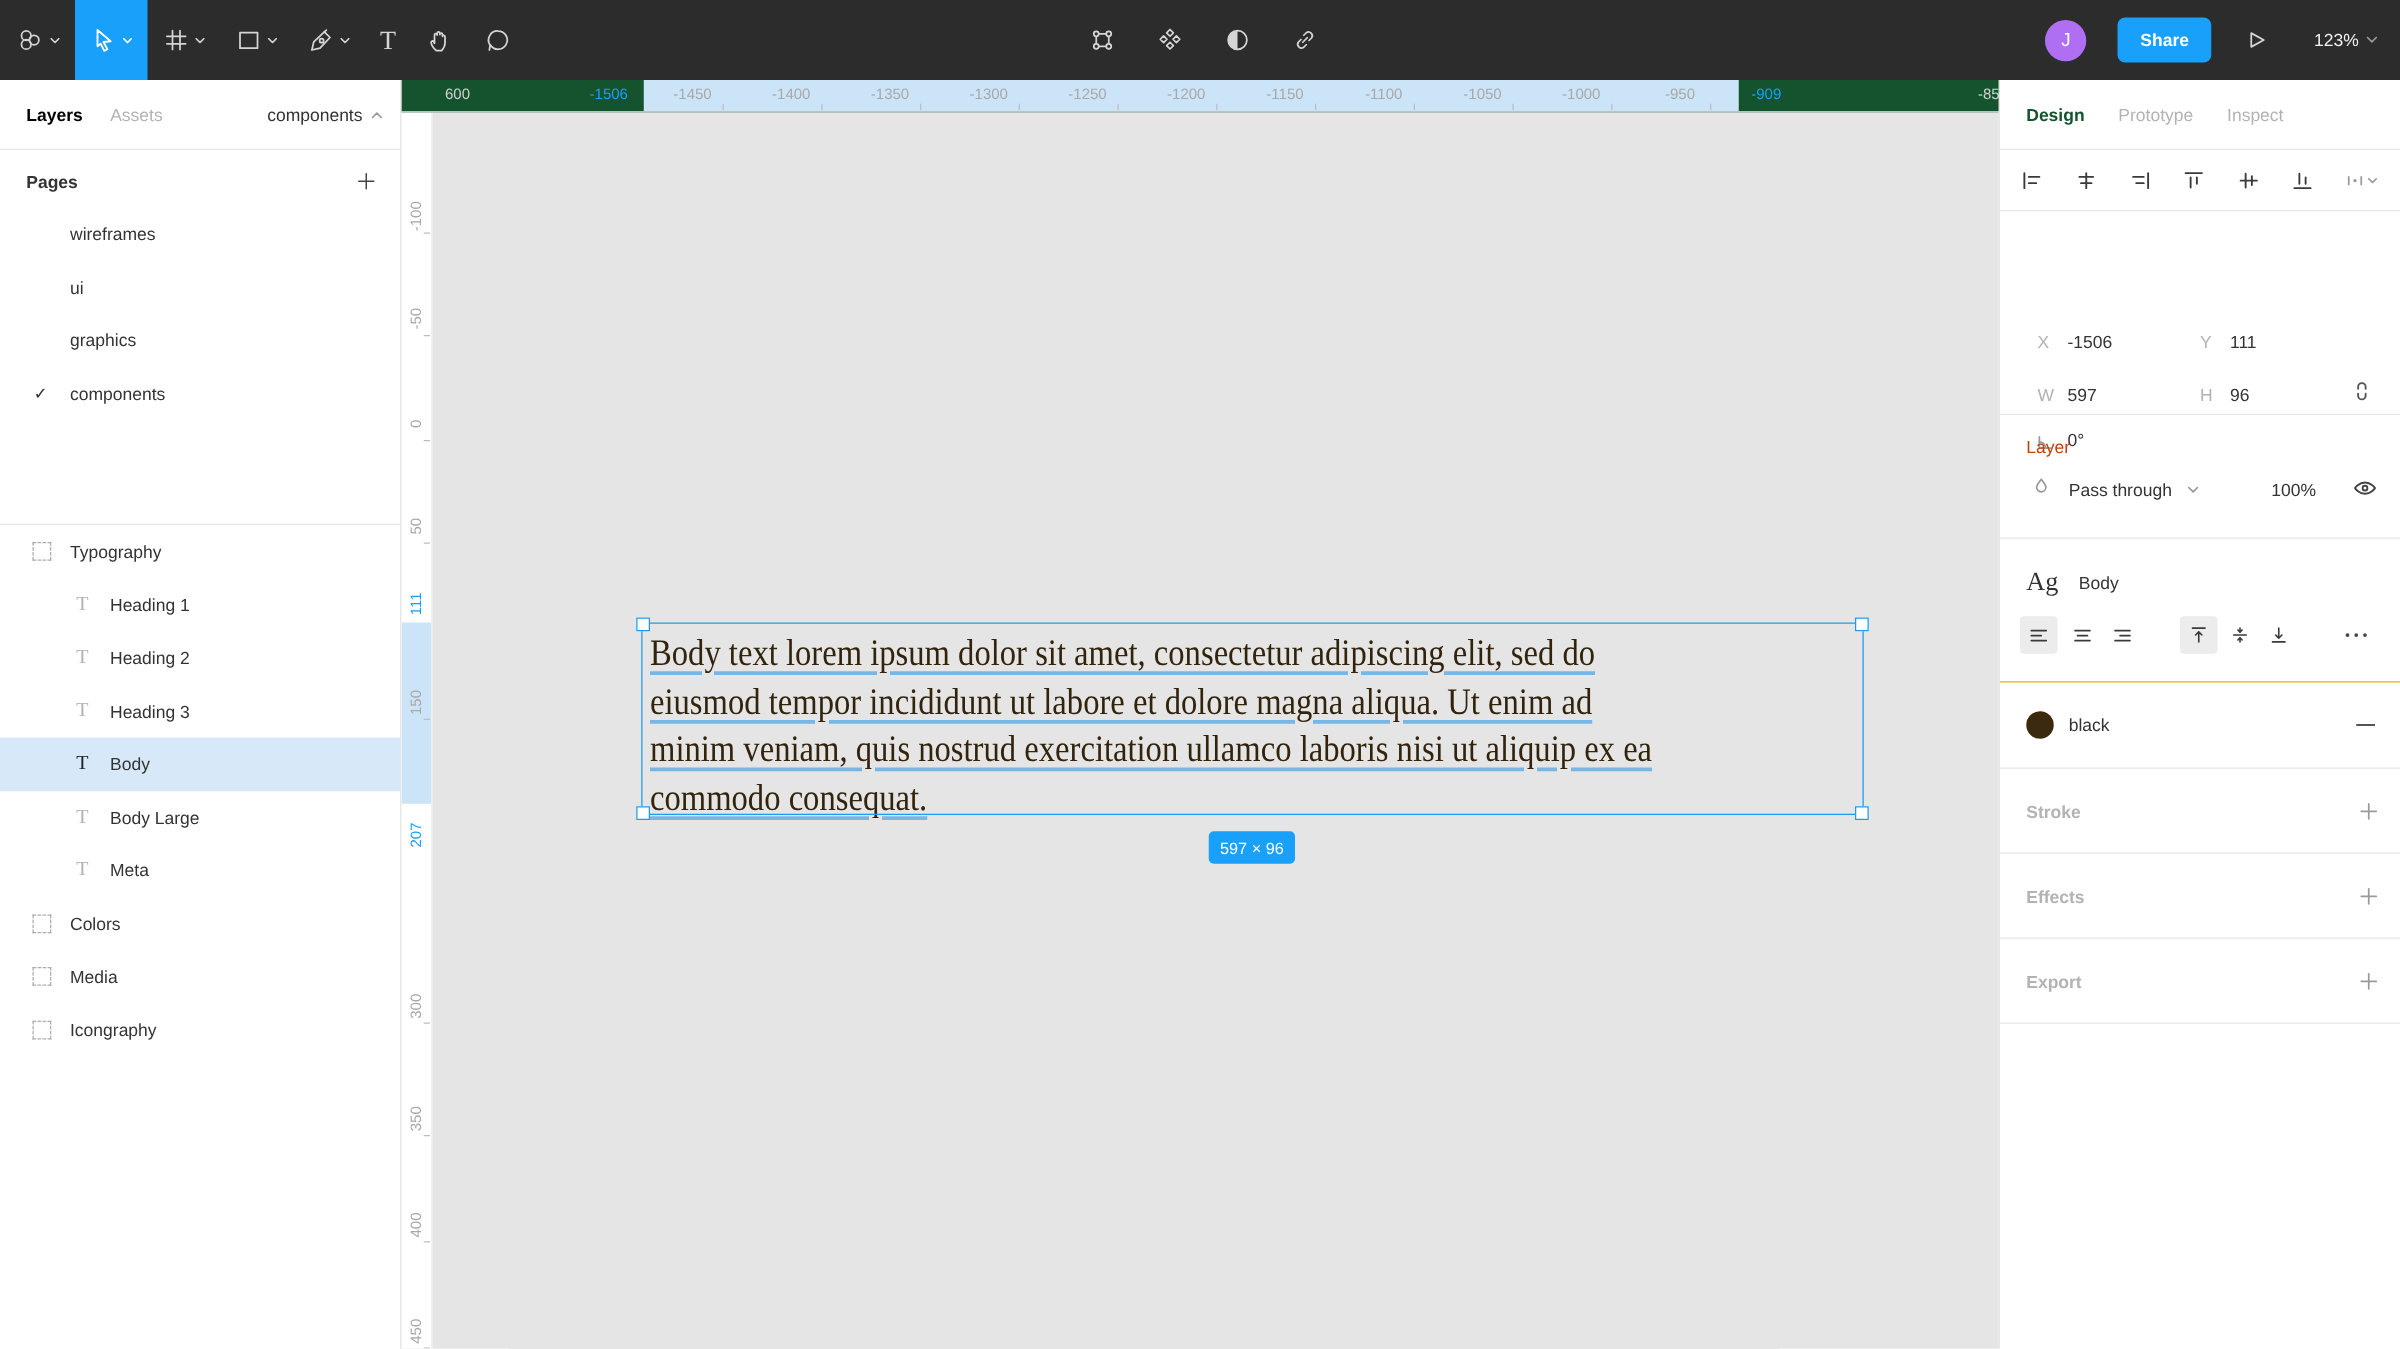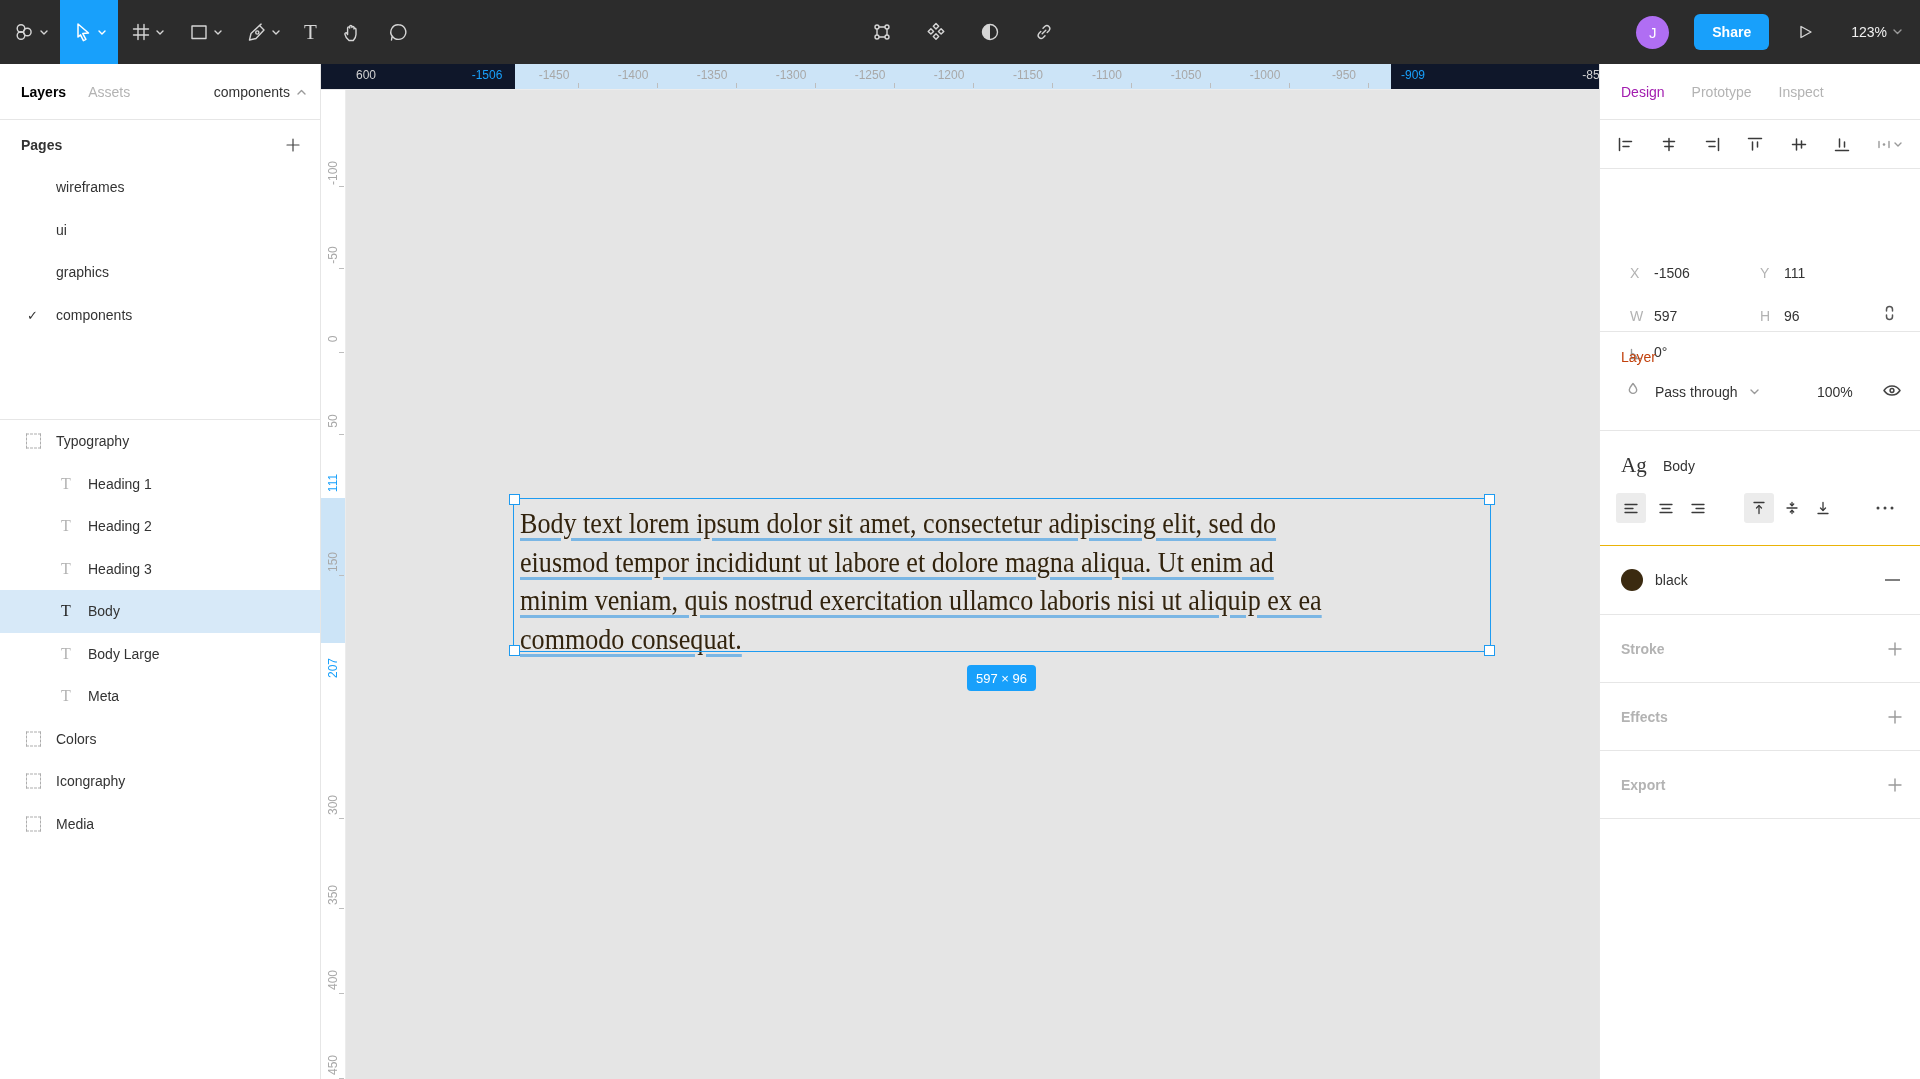--- a/index.html
+++ b/index.html
@@ -39,21 +39,21 @@
   .layer-row{height:42.5px;position:relative;display:flex;align-items:center;font-size:14px;color:#333}
   .layer-row.selected{background:#d7e9f8}
   .dotted-frame{position:absolute;left:26px;top:50%;transform:translateY(-50%);width:13px;height:13px;border:1px dashed #adadad}
   .t-icon{position:absolute;left:61px;top:50%;transform:translateY(-50%);font-family:"Liberation Serif",serif;font-size:16px;color:#b3b3b3;line-height:1}
   .layer-row.selected .t-icon{color:#222}
   .lbl-1{margin-left:56px}
   .lbl-2{margin-left:88px}
 
   
   .canvas{position:absolute;left:321px;top:64px;width:1279px;bottom:0;background:#e5e5e5;overflow:hidden}
-  .h-ruler{position:absolute;left:0;top:0;width:1279px;height:25px;background:#0f172a;border-bottom:1px solid #ececec;overflow:hidden;z-index:5}
+  .h-ruler{position:absolute;left:0;top:0;width:1279px;height:25px;background:#14532d;border-bottom:1px solid #ececec;overflow:hidden;z-index:5}
   .h-hl{position:absolute;left:194px;top:0;width:876px;height:25px;background:#cce4f7}
   .h-lab{position:absolute;top:4px;transform:translateX(-50%);font-size:12px;color:#a8a8a8;white-space:nowrap}
   .h-lab.blue{color:#18a0fb}
   .h-lab.faint{color:#d3d3d3}
   .h-tick{position:absolute;bottom:1px;width:1px;height:5px;background:#bdbdbd}
   .v-ruler{position:absolute;left:0;top:25px;width:24px;bottom:0;background:#fff;border-right:1px solid #ececec;overflow:hidden;z-index:4}
   .v-hl{position:absolute;left:0;top:409px;width:24px;height:145px;background:#cce4f7}
   .v-lab{position:absolute;left:12px;transform:translate(-50%,-50%) rotate(-90deg);font-size:12px;color:#a8a8a8;white-space:nowrap}
   .v-lab.blue{color:#18a0fb}
   .v-tick{position:absolute;right:1px;width:5px;height:1px;background:#bdbdbd}
@@ -62,21 +62,21 @@
   .handle{position:absolute;width:9px;height:9px;background:#fff;border:1.5px solid #1e9bf1}
   .h-tl{left:-5px;top:-5px}.h-tr{right:-5px;top:-5px}.h-bl{left:-5px;bottom:-5px}.h-br{right:-5px;bottom:-5px}
   .sel-text{position:absolute;left:199px;top:440px;transform:scaleX(.87);transform-origin:left top;font-family:"Liberation Serif",serif;font-size:30px;line-height:38.6px;color:#32230d;white-space:nowrap;z-index:1}
   .sel-text div{text-decoration:underline;text-decoration-color:#7ab6e4;text-decoration-thickness:2.5px;text-underline-offset:5px}
   .size-badge{position:absolute;left:646px;top:601px;height:26px;padding:0 9px;background:#18a0fb;border-radius:4px;color:#fff;font-size:13px;display:flex;align-items:center;z-index:6}
 
   
   .right-panel{position:absolute;right:0;top:64px;width:320px;bottom:0;background:#fff;border-left:1px solid #e6e6e6;font-size:14px;color:#333;z-index:30}
   .rp-tabs{height:55px;border-bottom:1px solid #e6e6e6;display:flex;align-items:center;padding:0 21px}
   .rp-tab{margin-right:27px;color:#b3b3b3}
-  .rp-tab.active{color:#a21caf;font-weight:400}
+  .rp-tab.active{color:#14532d;font-weight:700}
   .rp-align{height:48px;border-bottom:1px solid #e6e6e6;display:flex;align-items:center;justify-content:space-between;padding:0 18px}
   .rp-pos{position:relative;height:162px;border-bottom:1px solid #e6e6e6}
   .pos-lab{position:absolute;color:#b3b3b3}
   .pos-val{position:absolute;color:#333}
   .rp-layer{position:relative;height:98px;border-bottom:1px solid #e6e6e6}
   .sec-title{position:absolute;left:21px;font-weight:400;color:#c2410c}
   .rp-textsec{position:relative;height:114px;border-bottom:1px solid #eab308}
   .ag{position:absolute;left:21px;top:22px;font-family:"Liberation Serif",serif;font-size:21px;color:#333}
   .al-btn{position:absolute;width:30px;height:30px;top:62px;border-radius:3px;display:flex;align-items:center;justify-content:center}
   .al-btn.on{background:#ececec}
@@ -306,25 +306,25 @@
     <div class="layer-row">
       <span class="t-icon">T</span>
       <span class="lbl-2">Meta</span>
     </div>
     <div class="layer-row">
       <span class="dotted-frame"></span>
       <span class="lbl-1">Colors</span>
     </div>
     <div class="layer-row">
       <span class="dotted-frame"></span>
+      <span class="lbl-1">Media</span>
+    </div>
+    <div class="layer-row">
+      <span class="dotted-frame"></span>
       <span class="lbl-1">Icongraphy</span>
-    </div>
-    <div class="layer-row">
-      <span class="dotted-frame"></span>
-      <span class="lbl-1">Media</span>
     </div>
   </div>
 </div>
 
 <div class="canvas">
 
   <div class="h-ruler">
     <div class="h-hl"></div>
     <span class="h-lab faint" style="left:45px">600</span>
     <span class="h-lab blue" style="left:166px">-1506</span>

